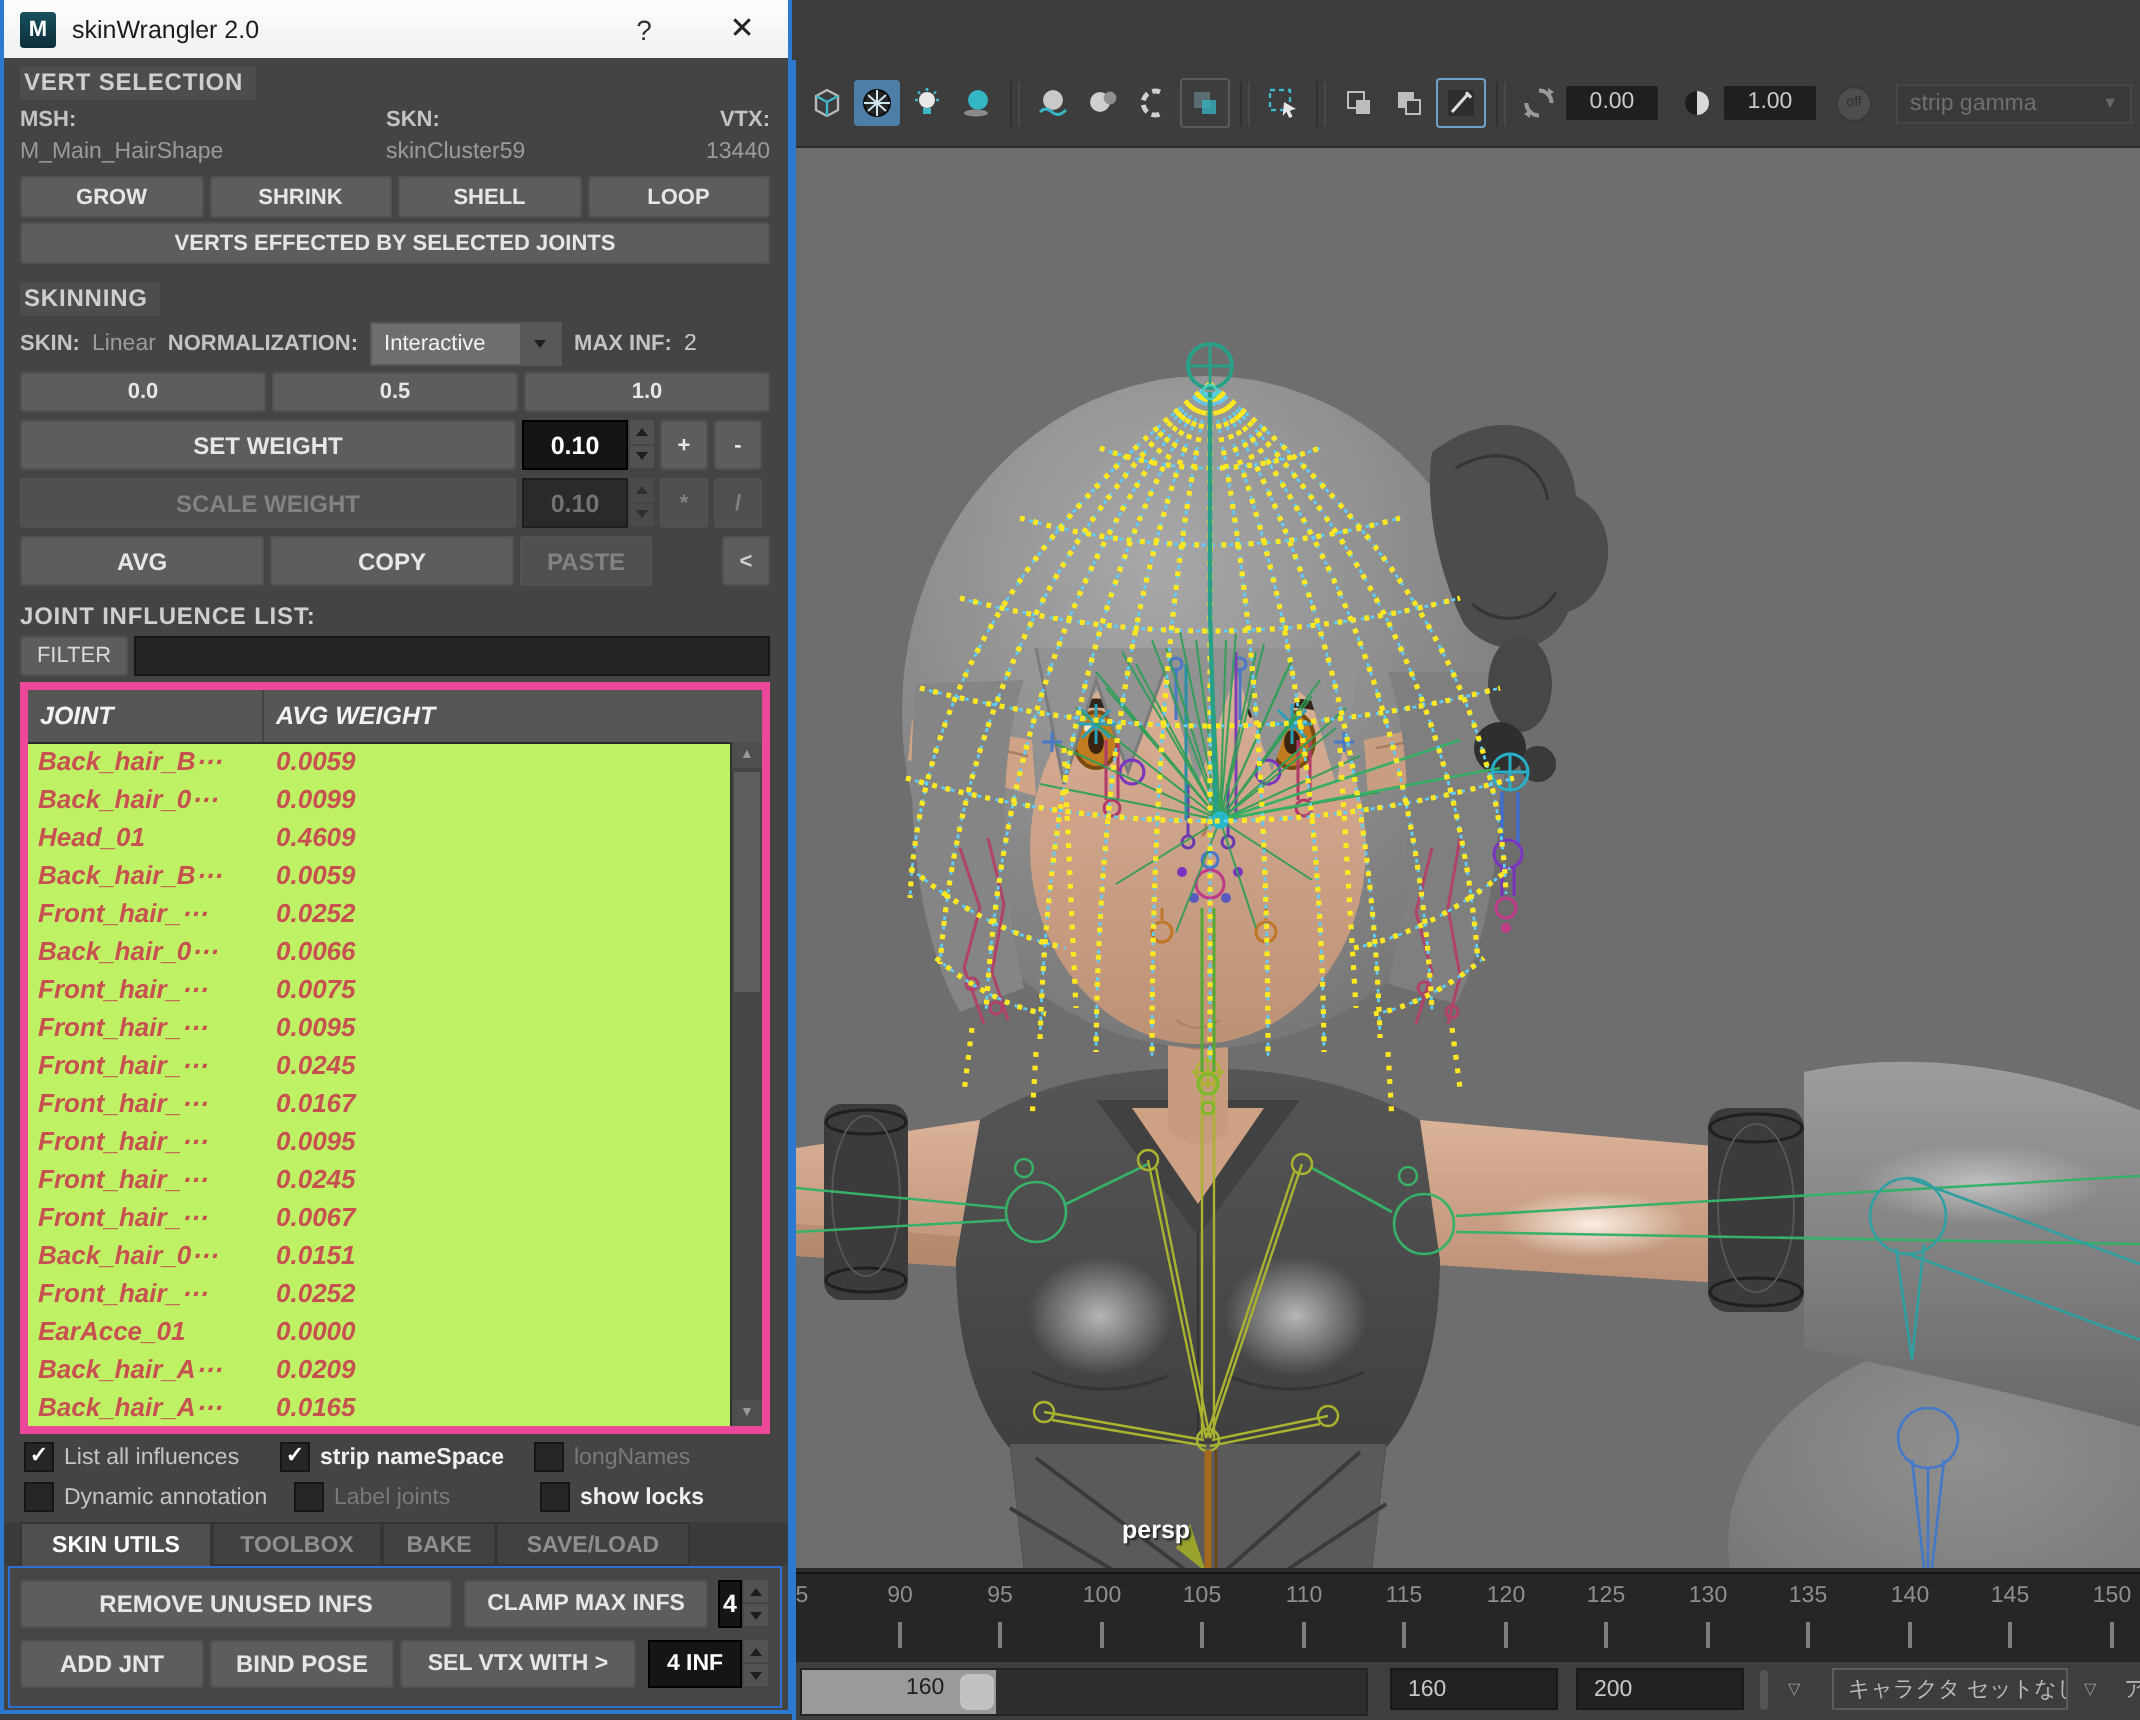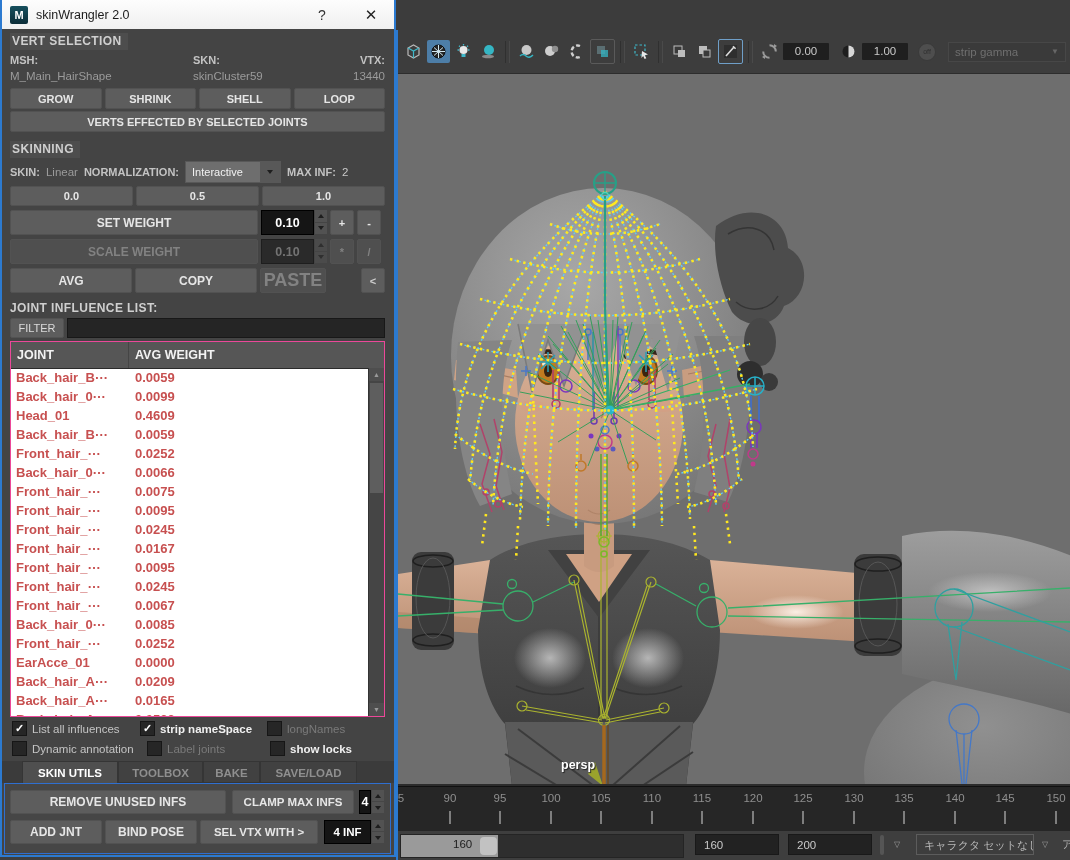--- a/index.html
+++ b/index.html
@@ -26,41 +26,41 @@
   .btn.dis{background:#4f4f4f;color:#828282;}
   .spin{display:flex;}
   .spin .num{background:#151515;color:#fff;font-weight:bold;font-size:12.5px;display:flex;align-items:center;justify-content:center;border:1px solid #000;}
   .spin .arr{width:13px;display:flex;flex-direction:column;}
   .spin .arr div{flex:1;background:#525252;margin:0 0 1px 1px;display:flex;align-items:center;justify-content:center;}
   .tri-up{width:0;height:0;border-left:3.5px solid transparent;border-right:3.5px solid transparent;border-bottom:4px solid #1e1e1e;}
   .tri-dn{width:0;height:0;border-left:3.5px solid transparent;border-right:3.5px solid transparent;border-top:4px solid #1e1e1e;}
   .combo{display:flex;background:#6e6e6e;border:1px solid #585858;}
   .combo .ctext{padding:2px 6px;font-size:11px;color:#f2f2f2;flex:1;display:flex;align-items:center;}
   .combo .carr{width:20px;background:#585858;display:flex;align-items:center;justify-content:center;}
-  .tbl{position:absolute;left:8px;right:9px;top:312px;height:376px;background:#ffffff;border:1px solid #ec4899;box-sizing:border-box;}
+  .tbl{position:absolute;left:8px;right:9px;top:312px;height:376px;background:#bef264;border:4px solid #ec4899;box-sizing:border-box;font-style:italic;}
   .thead{display:flex;height:26px;background:#565656;border-bottom:1px solid #2a2a2a;}
   .thead span{font-size:12.5px;font-weight:bold;color:#f2f2f2;line-height:26px;padding-left:6px;box-sizing:border-box;}
   .th1{width:118px;border-right:1px solid #454545;}
   .tbody{position:absolute;left:0;right:15px;top:26px;bottom:0;overflow:hidden;}
   .trow{display:flex;height:19px;line-height:19px;}
   .trow span{font-size:13px;font-weight:bold;color:#c75050;white-space:nowrap;}
   .tj{width:118px;padding-left:5px;box-sizing:border-box;overflow:hidden;}
   .tw{padding-left:6px;}
   .vscroll{position:absolute;right:0;top:26px;bottom:0;width:15px;background:#454545;border-left:1px solid #333;}
   .vscroll .sa{height:13px;color:#999;font-size:7px;text-align:center;line-height:13px;background:#4e4e4e;}
   .vscroll .thumb{position:absolute;left:1px;right:1px;top:15px;height:110px;background:#5e5e5e;}
   .vscroll .sa.dn{position:absolute;bottom:0;left:0;right:0;}
   .cbrow{position:absolute;left:10px;right:8px;height:18px;}
   .cb{position:absolute;display:flex;align-items:center;gap:5px;}
   .cbbox{width:13px;height:13px;background:#262626;border:1px solid #161616;color:#fff;font-size:11px;font-weight:bold;
          line-height:12px;text-align:center;}
   .cblab{font-size:11.5px;color:#c4c4c4;}
   .cblab.b{font-weight:bold;color:#f0f0f0;}
   .cblab.d{color:#7a7a7a;}
-  .tabs{position:absolute;left:0px;right:0;top:732px;height:22px;background:#3b3b3b;display:flex;padding-left:20px;}
+  .tabs{position:absolute;left:0px;right:0;top:732px;height:22px;background:#3b3b3b;display:flex;padding-left:8px;}
   .tab{height:22px;line-height:22px;text-align:center;font-size:11.5px;font-weight:bold;color:#8f8f8f;
        background:#414141;border:1px solid #353535;box-sizing:border-box;}
   .tab.act{background:#4f4f4f;color:#fff;border-bottom:none;}
   .tabpane{position:absolute;left:2px;right:3px;top:754px;height:71px;border:1.5px solid #2f6fd0;background:#464646;box-sizing:border-box;}
   
   .maya{position:absolute;left:396px;top:0;width:674px;height:860px;background:#3c3c3c;}
   .vp-border{position:absolute;left:0;top:30px;bottom:0;width:2px;background:#2c7ad0;z-index:5;}
   .topstrip{position:absolute;left:0;top:0;right:0;height:30px;background:#3c3c3c;}
   .vtoolbar{position:absolute;left:2px;top:30px;right:0;height:44px;background:#3d3d3d;border-bottom:1px solid #2d2d2d;
             display:flex;align-items:center;gap:2px;padding-left:4px;box-sizing:border-box;}
@@ -181,21 +181,21 @@
             </div>
           </span>
       </div>
       <div class="btn dis" style="flex:none;width:24px;">*</div>
       <div class="btn dis" style="flex:none;width:24px;">/</div>
     </div>
 
     <div class="row" style="top:239px;height:25px;">
       <div class="btn" style="flex:none;width:122px;font-size:12px;">AVG</div>
       <div class="btn" style="flex:none;width:122px;font-size:12px;">COPY</div>
-      <div class="btn dis" style="flex:none;width:66px;font-size:18px;">PASTE</div>
+      <div class="btn dis" style="flex:none;width:66px;font-size:12px;">PASTE</div>
       <div class="btn" style="flex:none;width:24px;margin-left:auto;color:#cfcfcf;">&lt;</div>
     </div>
 
     <div class="sec-title" style="top:271px;background:none;padding-left:0;">JOINT INFLUENCE LIST:</div>
 
     <div class="row" style="top:289px;height:20px;">
       <div class="btn" style="flex:none;width:54px;font-weight:normal;color:#dadada;">FILTER</div>
       <div style="flex:1;background:#252525;border:1px solid #181818;color:#ddd;font-size:11px;line-height:18px;padding:0 4px;"></div>
     </div>
 
@@ -252,21 +252,21 @@
         <div class="trow">
             <span class="tj">Front_hair_⋯</span>
             <span class="tw">0.0245</span>
           </div>
         <div class="trow">
             <span class="tj">Front_hair_⋯</span>
             <span class="tw">0.0067</span>
           </div>
         <div class="trow">
             <span class="tj">Back_hair_0⋯</span>
-            <span class="tw">0.0085</span>
+            <span class="tw">0.0151</span>
           </div>
         <div class="trow">
             <span class="tj">Front_hair_⋯</span>
             <span class="tw">0.0252</span>
           </div>
         <div class="trow">
             <span class="tj">EarAcce_01</span>
             <span class="tw">0.0000</span>
           </div>
         <div class="trow">

